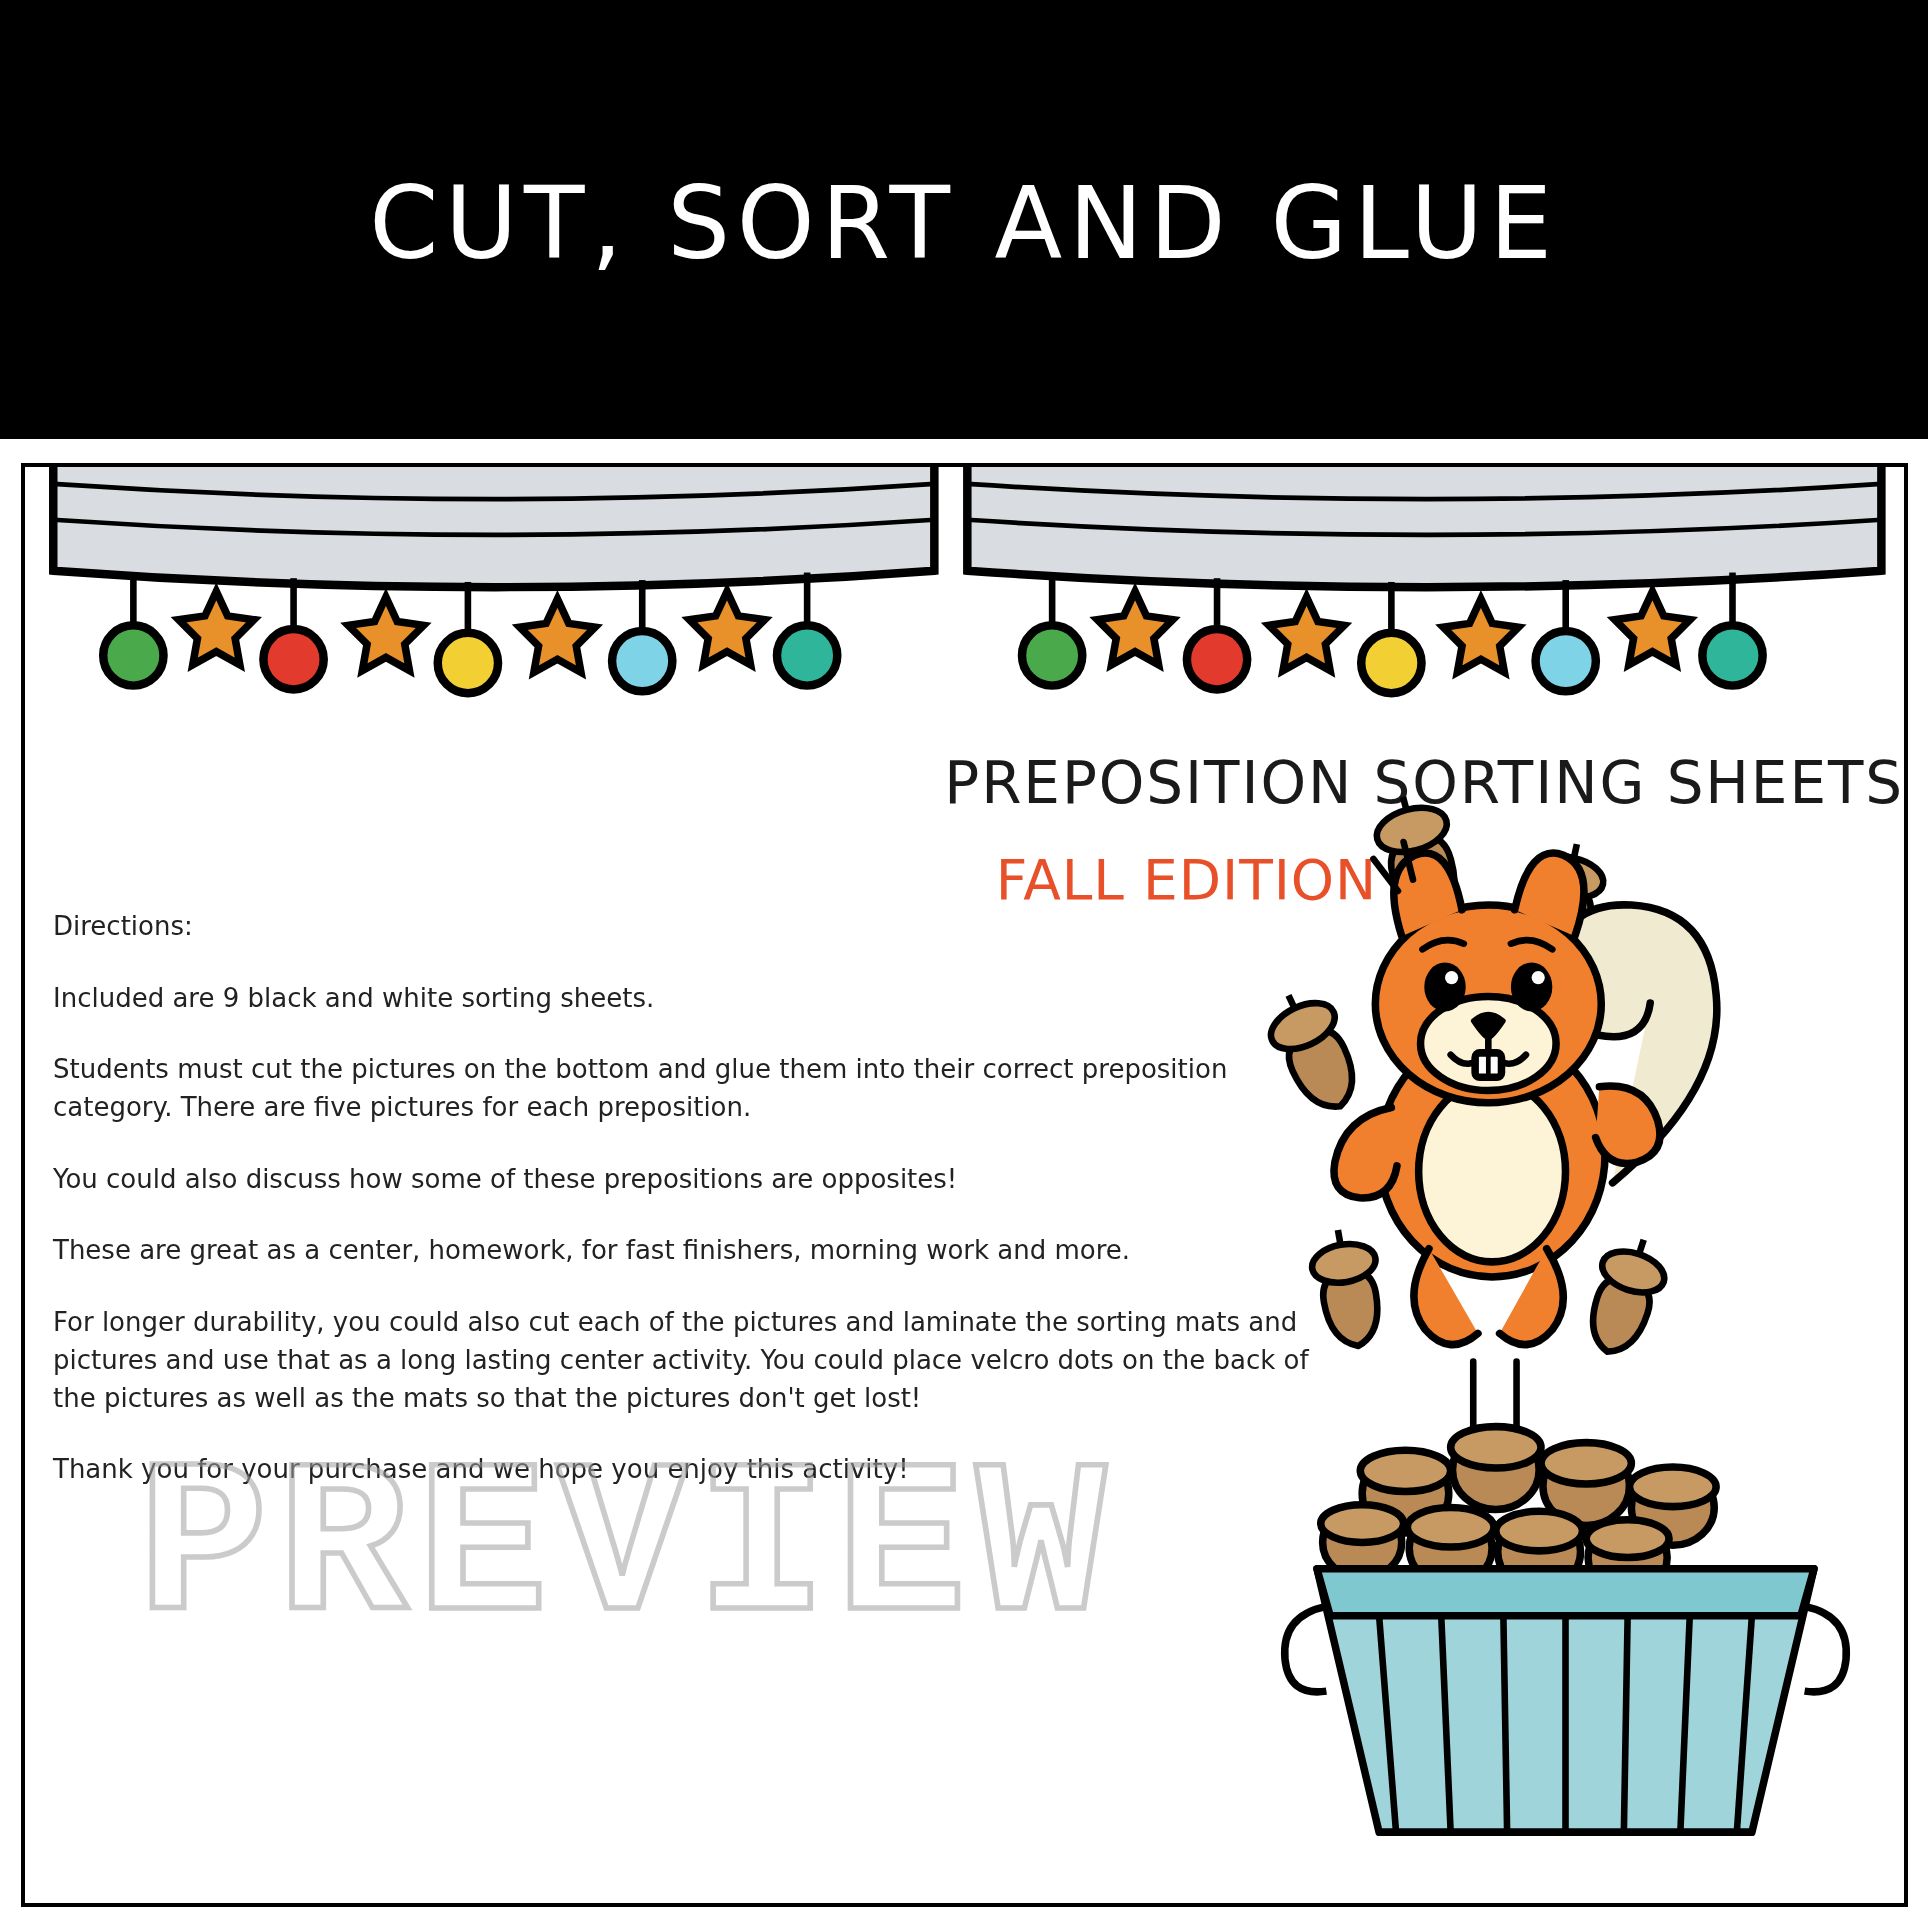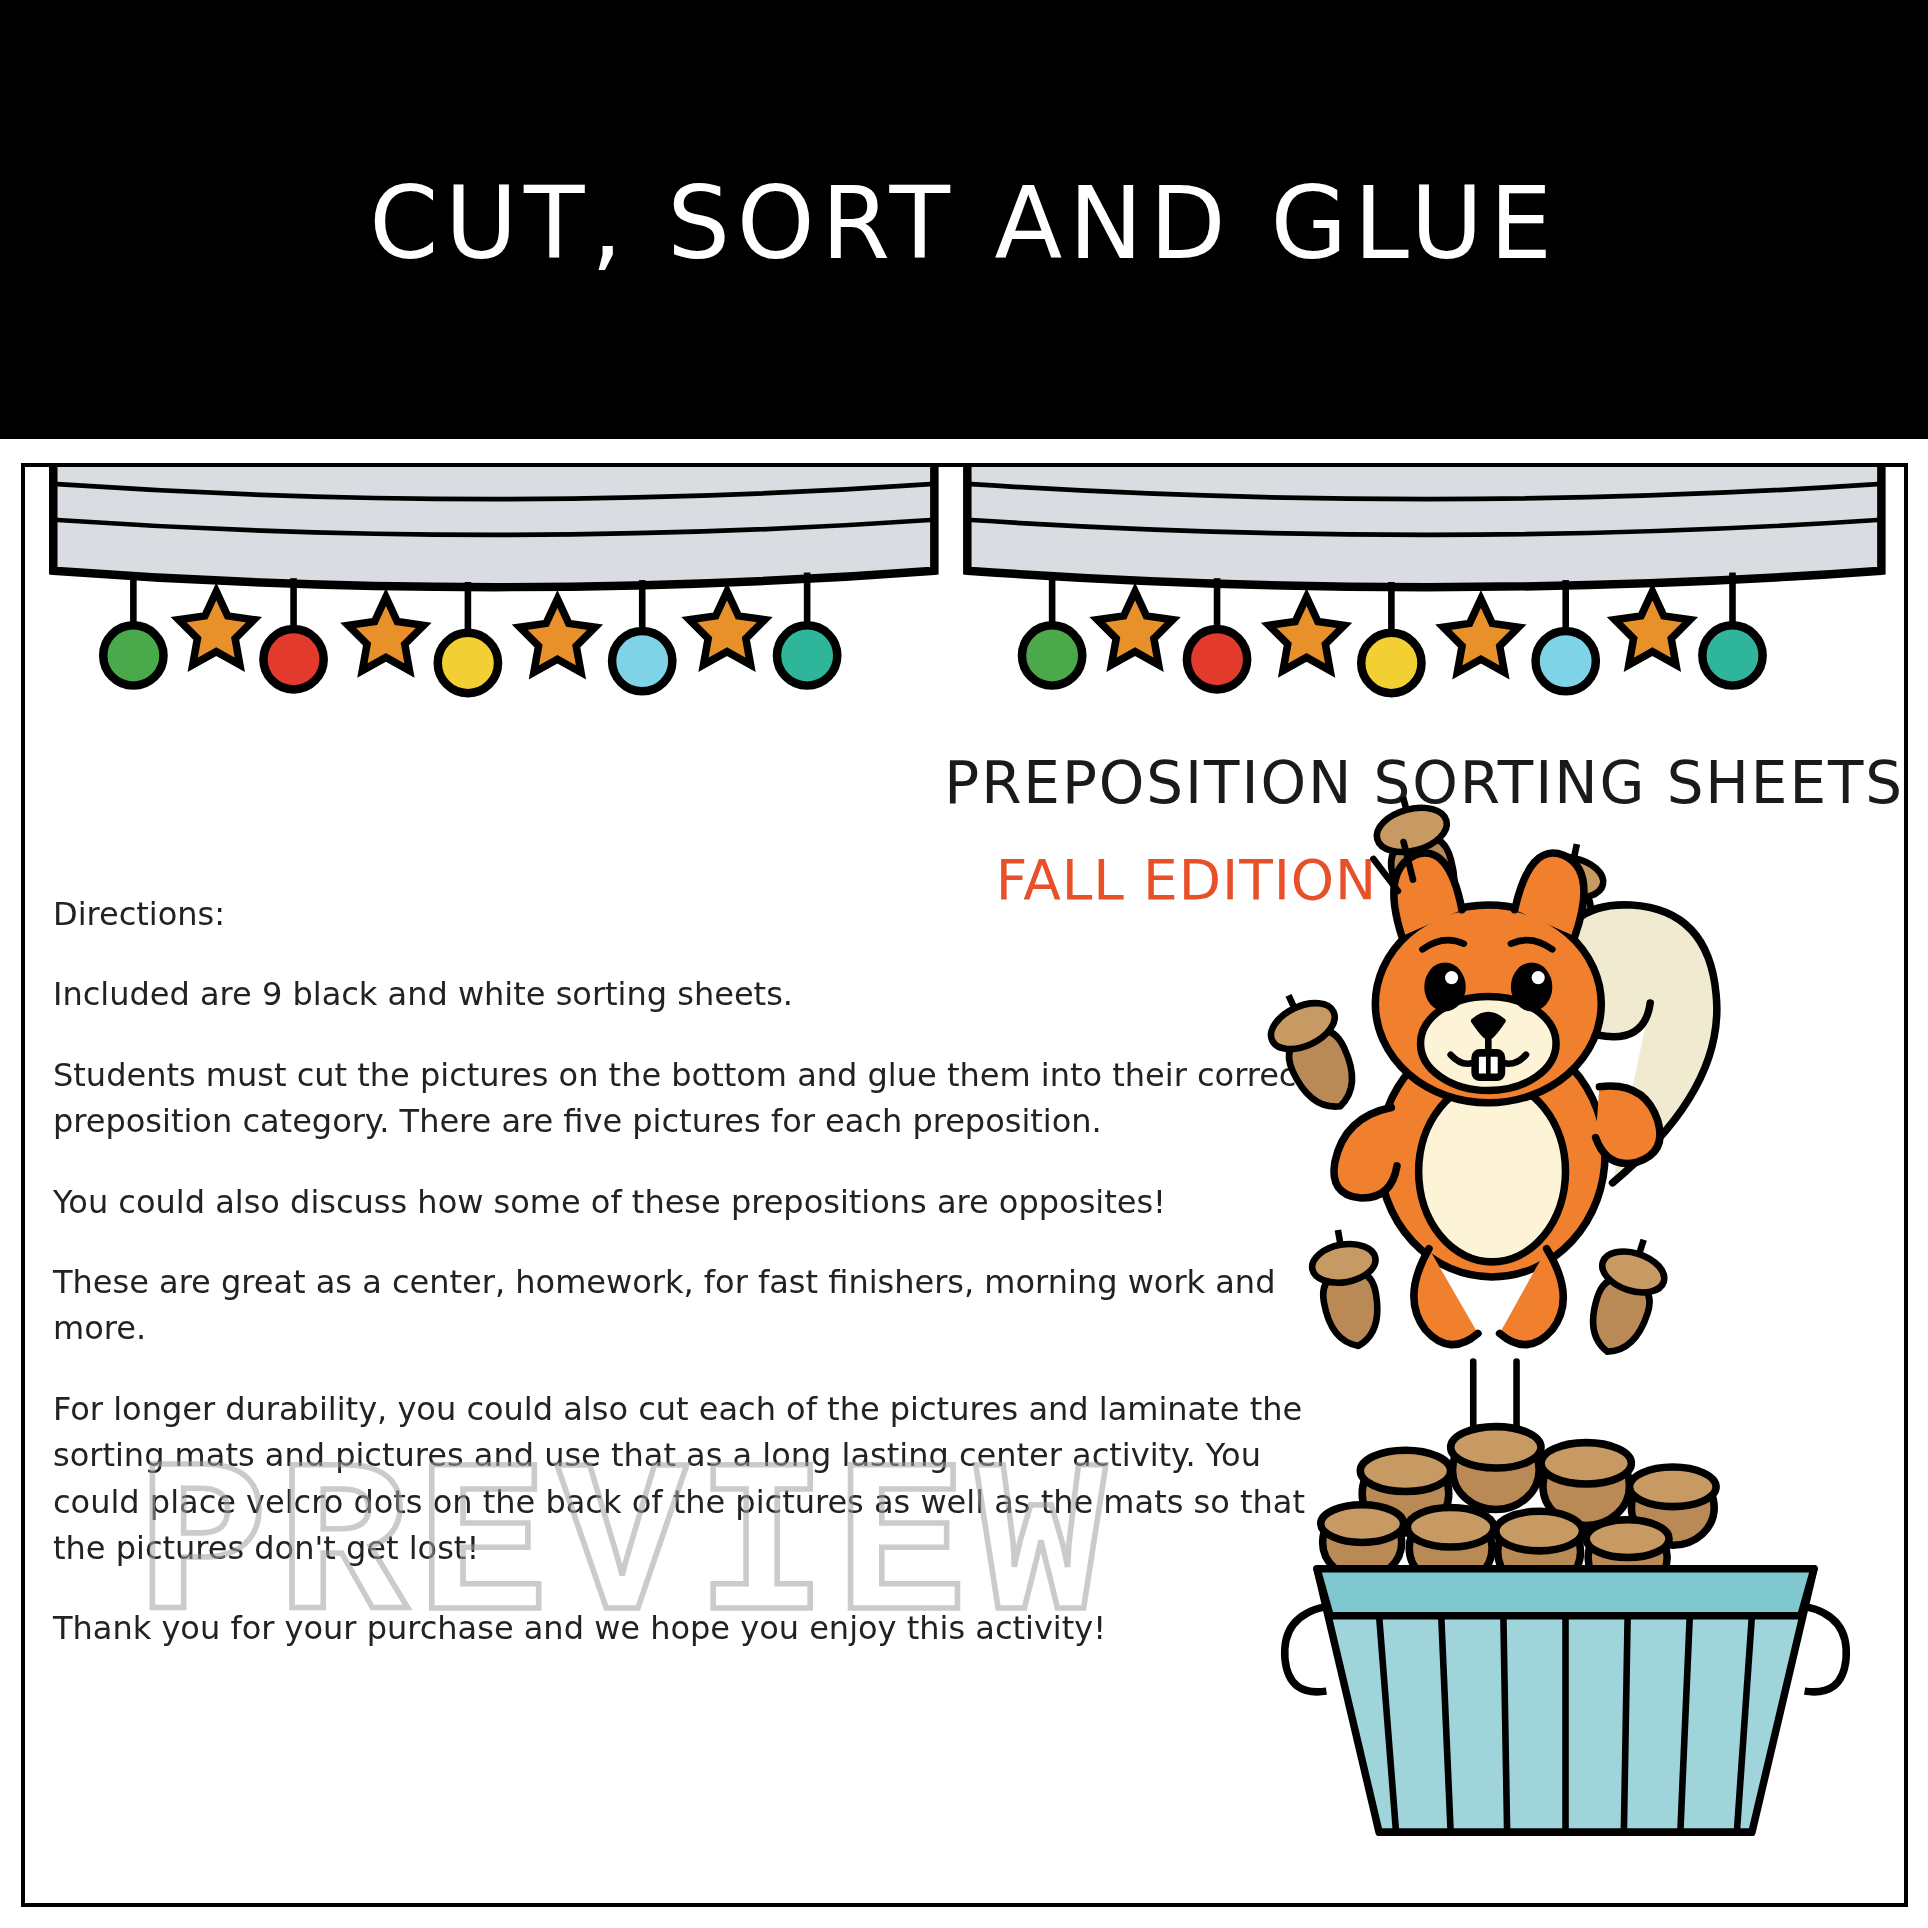--- a/index.html
+++ b/index.html
@@ -86,24 +86,24 @@
     font-family: "DejaVu Sans", sans-serif;
     text-transform: uppercase;
     letter-spacing: 0.9px;
     margin-top: 25px;
   }
 
   
   .directions {
     position: absolute;
     left: 28px;
-    top: 424px;
+    top: 441px;
     width: 1281px;
     color: #222222;
-    font-size: 32px;
+    font-size: 26px;
     line-height: 1.45;
     font-family: "DejaVu Sans", sans-serif;
   }
   .directions p {
     margin: 0 0 34px 0;
   }
   .directions p:last-child { margin-bottom: 8px; }
 
   
   .watermark {

